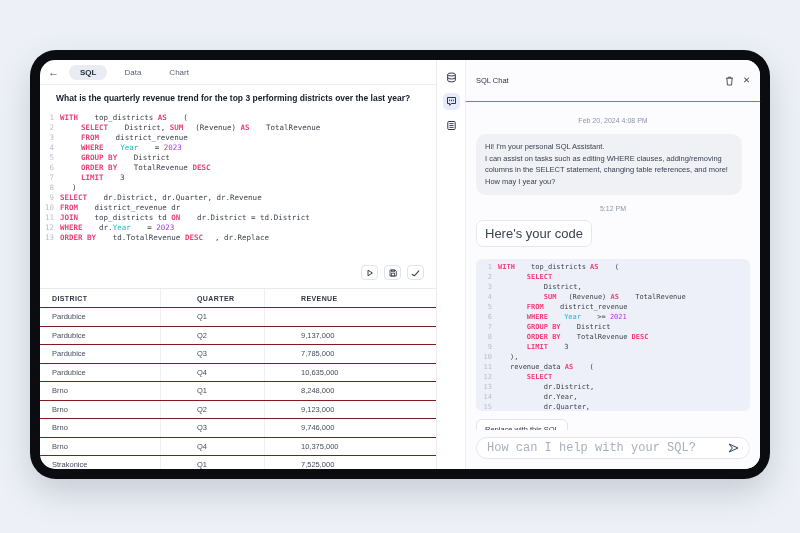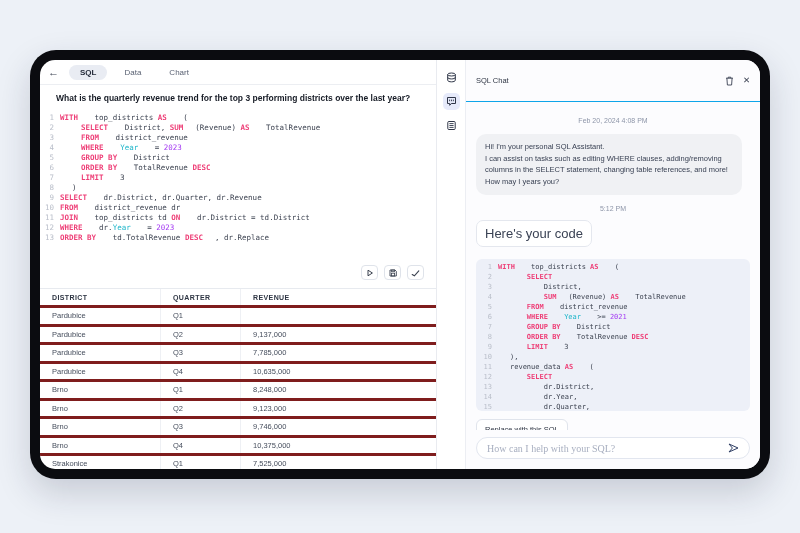--- a/index.html
+++ b/index.html
@@ -26,21 +26,21 @@
   .tok-id { color:#3c4250;margin-left:12px; }
   .tok-var { color:#1cb5c9; }
   .tok-num { color:#a43bf2; }
 
   .editor-actions { flex:0 0 auto; display:flex; justify-content:flex-end; gap:6px; padding:22px 12px 8px 0; }
   .icon-btn { width:17px; height:15px; border:1px solid #dfe3ea; border-radius:4px; background:#fff;
               display:flex; align-items:center; justify-content:center; cursor:pointer; }
   .icon-btn svg { display:block; }
 
   .result-table { flex:1 1 auto; overflow:hidden; border-top:1px solid #e7eaef; }
-  .trow { display:flex; height:18.5px; align-items:stretch; border-bottom:3px solid #7f1d1d; font-size:7.5px; color:#454d5c; }
+  .trow { display:flex; height:18.5px; align-items:stretch; border-bottom:1px solid #7f1d1d; font-size:7.5px; color:#454d5c;gap:24px; }
   .trow.head { height:19px; font-size:7px; font-weight:bold; color:#2e3543; letter-spacing:.4px; }
   .tc { display:flex; align-items:center; padding-left:12px; }
   .tc-1 { width:121px; border-right:1px solid #eef0f4; }
   .tc-2 { width:80px;  border-right:1px solid #eef0f4; }
   .tc-3 { flex:1; }
 
   
   .icon-rail { width:29px; flex:0 0 auto; border-right:1px solid #eceef3; background:#fff;
                display:flex; flex-direction:column; align-items:center; gap:7px; padding-top:9px; }
   .rail-btn { width:17px; height:17px; border-radius:5px; display:flex; align-items:center; justify-content:center; cursor:pointer; }
@@ -65,22 +65,22 @@
                padding:5px 8px; font-size:13px; color:#3a4254; margin-bottom:12px; }
   .chat-code { flex:0 0 auto; height:152px; overflow:hidden; background:#edf0f8; border-radius:6px; padding:3px 0; }
   .chat-code .code-line { font-size:7px; line-height:10px; }
   .chat-code .ln { width:16px; }
   .replace-btn { align-self:flex-start; background:#fff; border:1px solid #e0e4ec; border-radius:6px;
                  padding:5px 8px; font-size:7.5px; color:#2e3543; margin-top:8px; cursor:pointer; }
 
   .chat-input-bar { flex:0 0 auto; padding:7px 10px 10px; }
   .chat-input { display:flex; align-items:center; gap:6px; height:22px; background:#fff;
                 border:1px solid #e2e6ef; border-radius:999px; padding:0 10px; }
-  .chat-input input { flex:1; border:none; outline:none; font-family:Liberation Serif, serif;
-                      font-size:10px; color:#3a4254; background:transparent; }
+  .chat-input input { flex:1; border:none; outline:none; font-family:Liberation Mono, monospace;
+                      font-size:12px; color:#3a4254; background:transparent; }
   .chat-input input::placeholder { color:#a8afc0; }
 </style>
 </head>
 <body>
 
 <div class="device">
   <div class="screen">
 
     <div class="left-panel">
       <div class="topbar">
@@ -229,21 +229,21 @@
         <span class="hdr-btn">
           <span class="close-x">✕</span>
         </span>
       </div>
 
       <div class="chat-body">
         <div class="stamp date">Feb 20, 2024 4:08 PM</div>
         <div class="bubble-assistant">
             <div>Hi! I'm your personal SQL Assistant.</div>
             <div>I can assist on tasks such as editing WHERE clauses, adding/removing columns in the SELECT statement, changing table references, and more!</div>
-            <div>How may I years you?</div>
+            <div>How may I year you?</div>
           </div>
         <div class="stamp time">5:12 PM</div>
         <div class="code-chip">Here's your code</div>
         <div class="chat-code">
             <div class="code-line"><span class="ln">1</span><span class="tok-kw">WITH</span><span class="tok-id"> top_districts </span><span class="tok-kw">AS</span><span class="tok-id"> (</span></div>
             <div class="code-line"><span class="ln">2</span><span class="tok-id">    </span><span class="tok-kw">SELECT</span></div>
             <div class="code-line"><span class="ln">3</span><span class="tok-id">        District,</span></div>
             <div class="code-line"><span class="ln">4</span><span class="tok-id">        </span><span class="tok-kw">SUM</span><span class="tok-id">(Revenue) </span><span class="tok-kw">AS</span><span class="tok-id"> TotalRevenue</span></div>
             <div class="code-line"><span class="ln">5</span><span class="tok-id">    </span><span class="tok-kw">FROM</span><span class="tok-id"> district_revenue</span></div>
             <div class="code-line"><span class="ln">6</span><span class="tok-id">    </span><span class="tok-kw">WHERE</span><span class="tok-id"> </span><span class="tok-var">Year</span><span class="tok-id"> &gt;= </span><span class="tok-num">2021</span></div>

